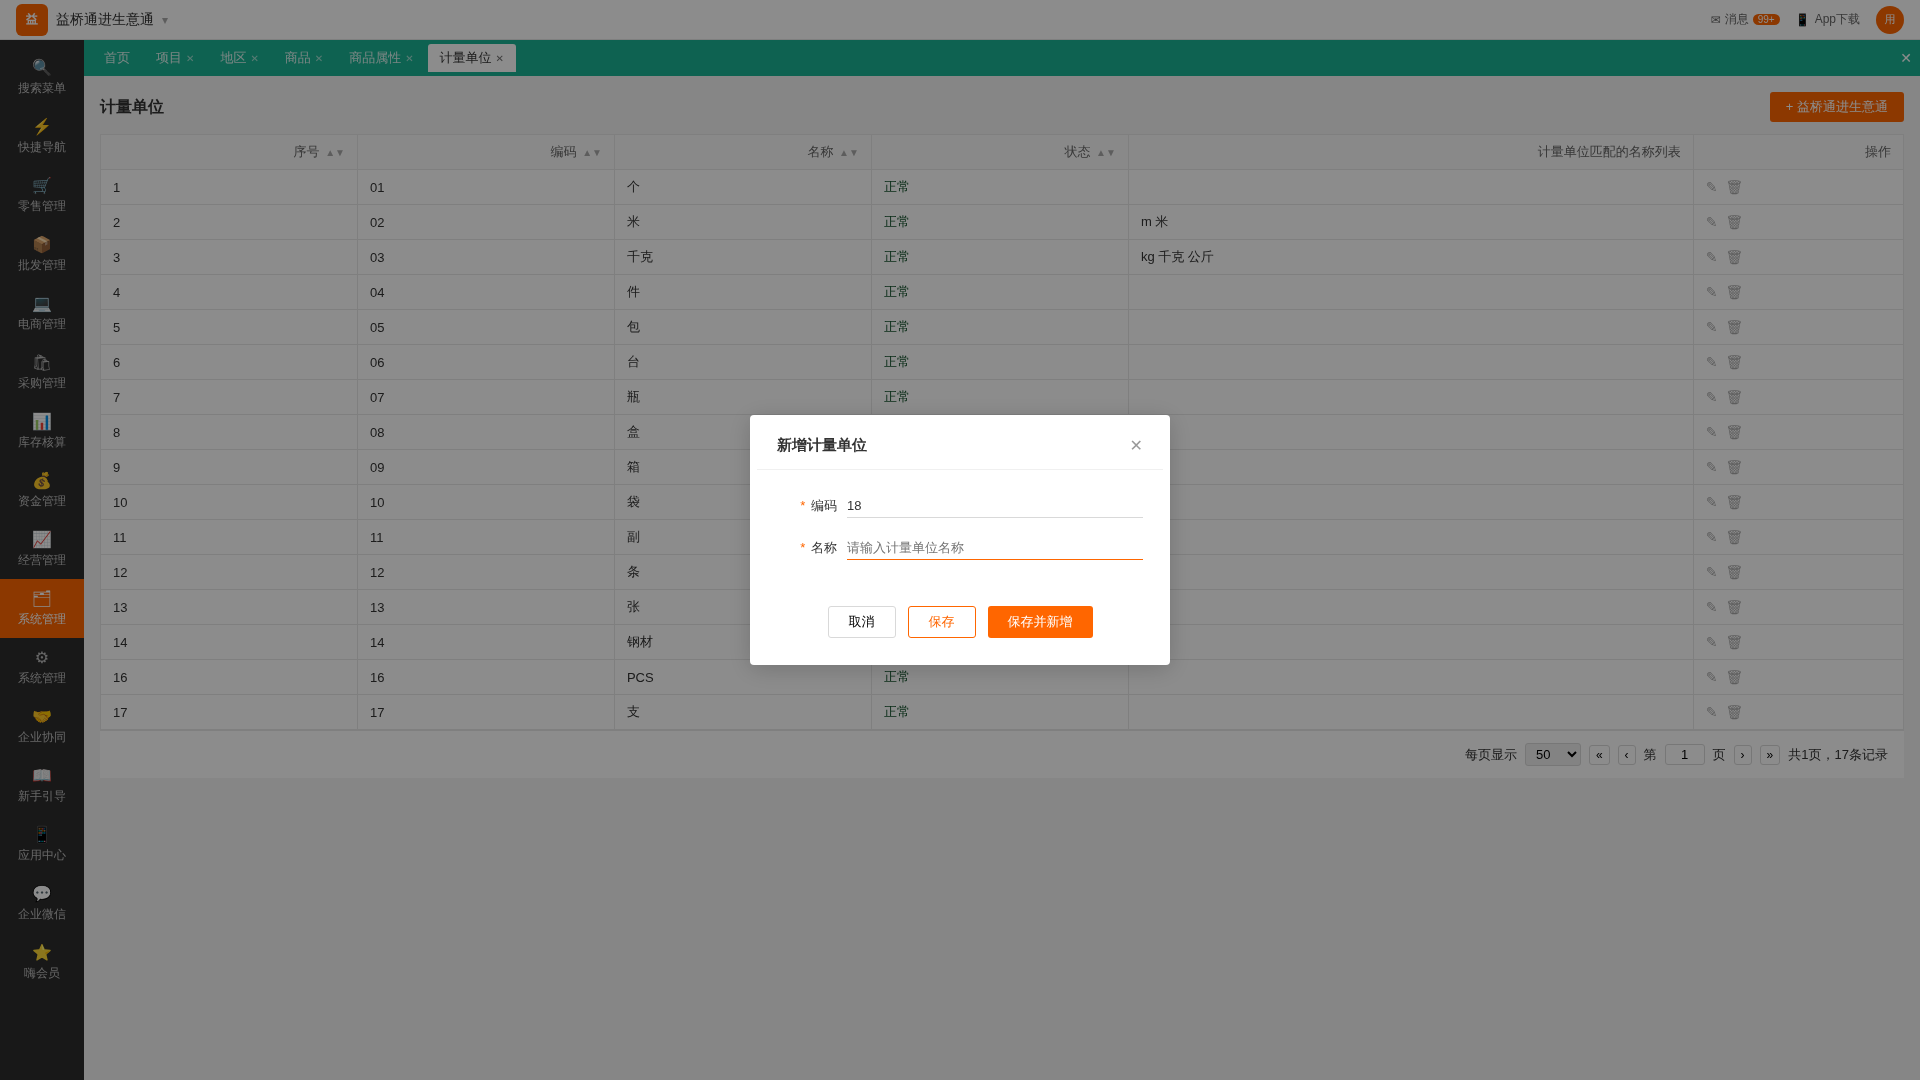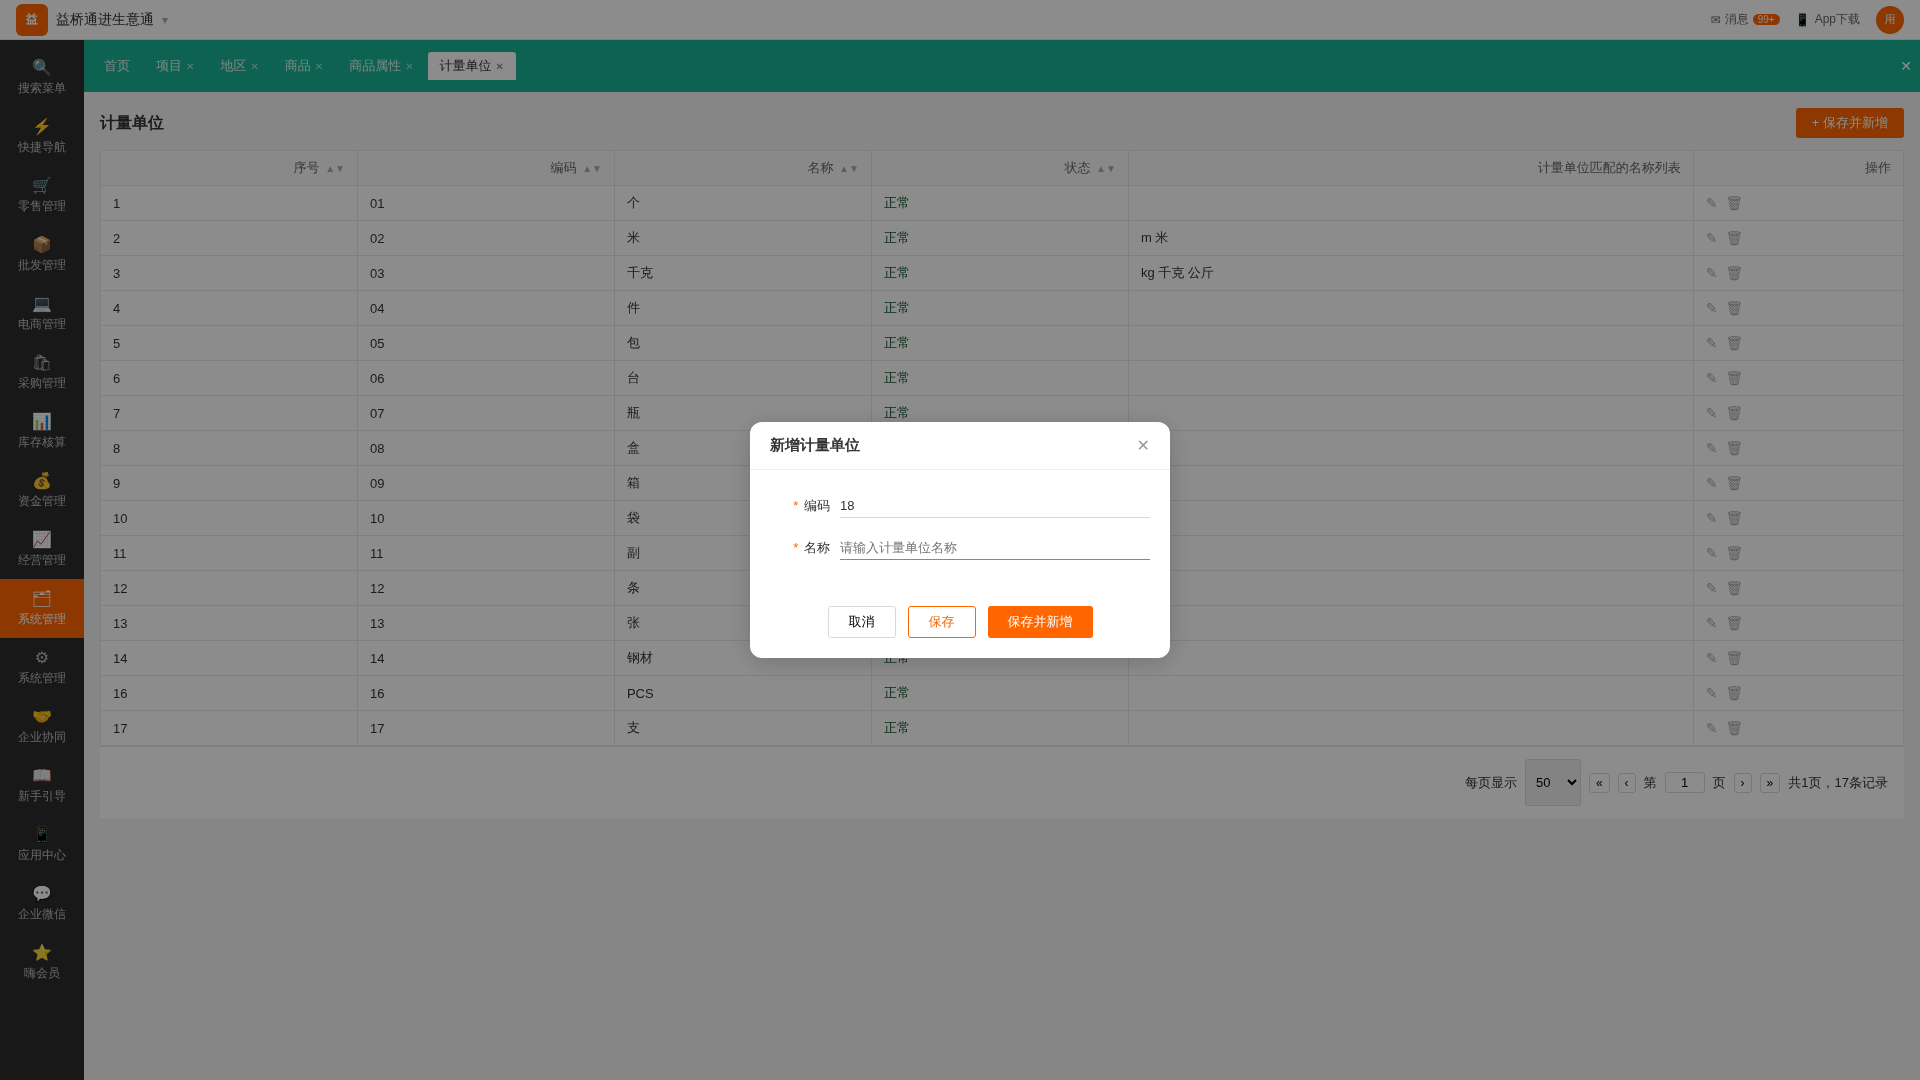--- a/index.html
+++ b/index.html
@@ -85,21 +85,21 @@
       display: flex;
       flex-direction: column;
       overflow: hidden;
     }
 
     
     .tab-bar {
       background: #1ab394;
       display: flex;
       align-items: center;
-      height: 52px;
+      height: 36px;
       padding: 0 8px;
       gap: 2px;
       flex-shrink: 0;
     }
     .tab {
       display: flex; align-items: center; gap: 4px;
       padding: 0 12px;
       height: 28px;
       border-radius: 3px 3px 0 0;
       font-size: 13px;
@@ -180,21 +180,21 @@
       display: flex; align-items: center; justify-content: flex-end;
       padding: 12px 16px;
       background: #fff;
       border-top: 1px solid #e8e8e8;
       gap: 8px;
       font-size: 13px;
     }
     .page-select {
       border: 1px solid #d9d9d9;
       border-radius: 3px;
-      padding: 14px 6px;
+      padding: 2px 6px;
       font-size: 13px;
     }
     .page-btn {
       border: 1px solid #d9d9d9;
       background: #fff;
       padding: 2px 6px;
       border-radius: 3px;
       cursor: pointer;
       font-size: 12px;
     }
@@ -212,23 +212,23 @@
       position: fixed;
       top: 0; left: 0; right: 0; bottom: 0;
       background: rgba(0,0,0,0.45);
       z-index: 100;
       display: flex; align-items: center; justify-content: center;
     }
 
     
     .modal {
       background: #fff;
-      border-radius: 12px;
+      border-radius: 4px;
       width: 420px;
-      padding: 0;
+      padding: 7px;
       box-shadow: 0 4px 24px rgba(0,0,0,0.18);
       position: relative;
     }
     .modal-header {
       padding: 14px 20px;
       border-bottom: 1px solid #f0f0f0;
       display: flex; align-items: center; justify-content: space-between;
     }
     .modal-title { font-size: 15px; font-weight: bold; }
     .modal-close { cursor: pointer; color: #999; font-size: 16px; }
@@ -400,21 +400,21 @@
       <div class="tab active">
         <span>计量单位</span>
         <span class="close-btn">✕</span>
       </div>
       <div class="tab-close-all">✕</div>
     </div>
 
     <div class="page-area">
       <div class="page-title-row">
         <span class="page-title">计量单位</span>
-        <button class="btn-add">+ 保存并新增</button>
+        <button class="btn-add">+ 益桥通进生意通</button>
       </div>
 
       <table class="data-table">
         <thead>
           <tr>
             <th>
               序号 <span class="sort-arrows">▲▼</span>
             </th>
             <th>
               编码 <span class="sort-arrows">▲▼</span>

